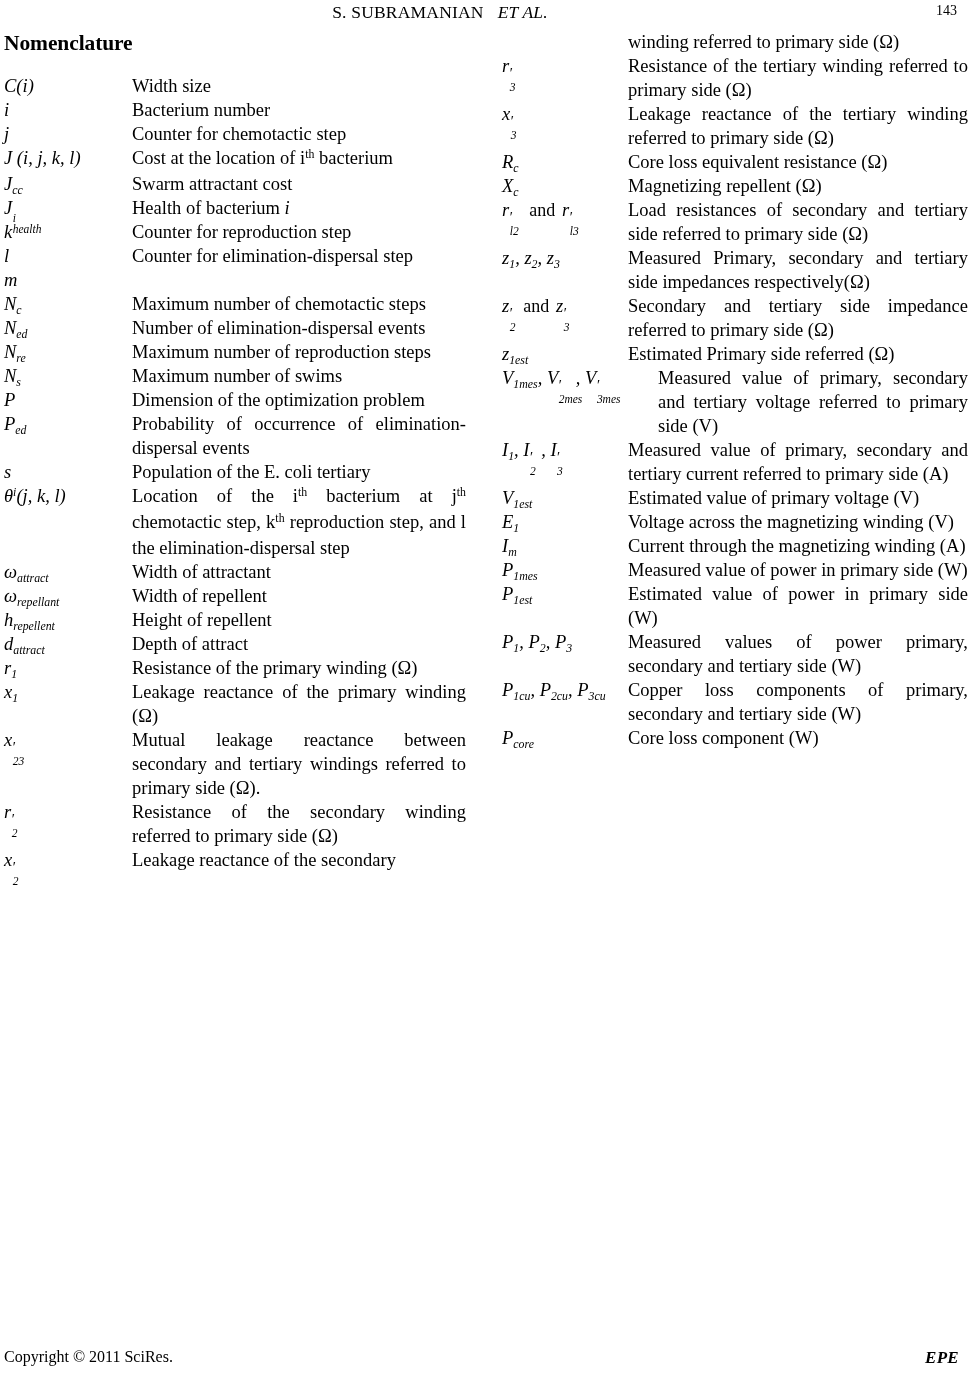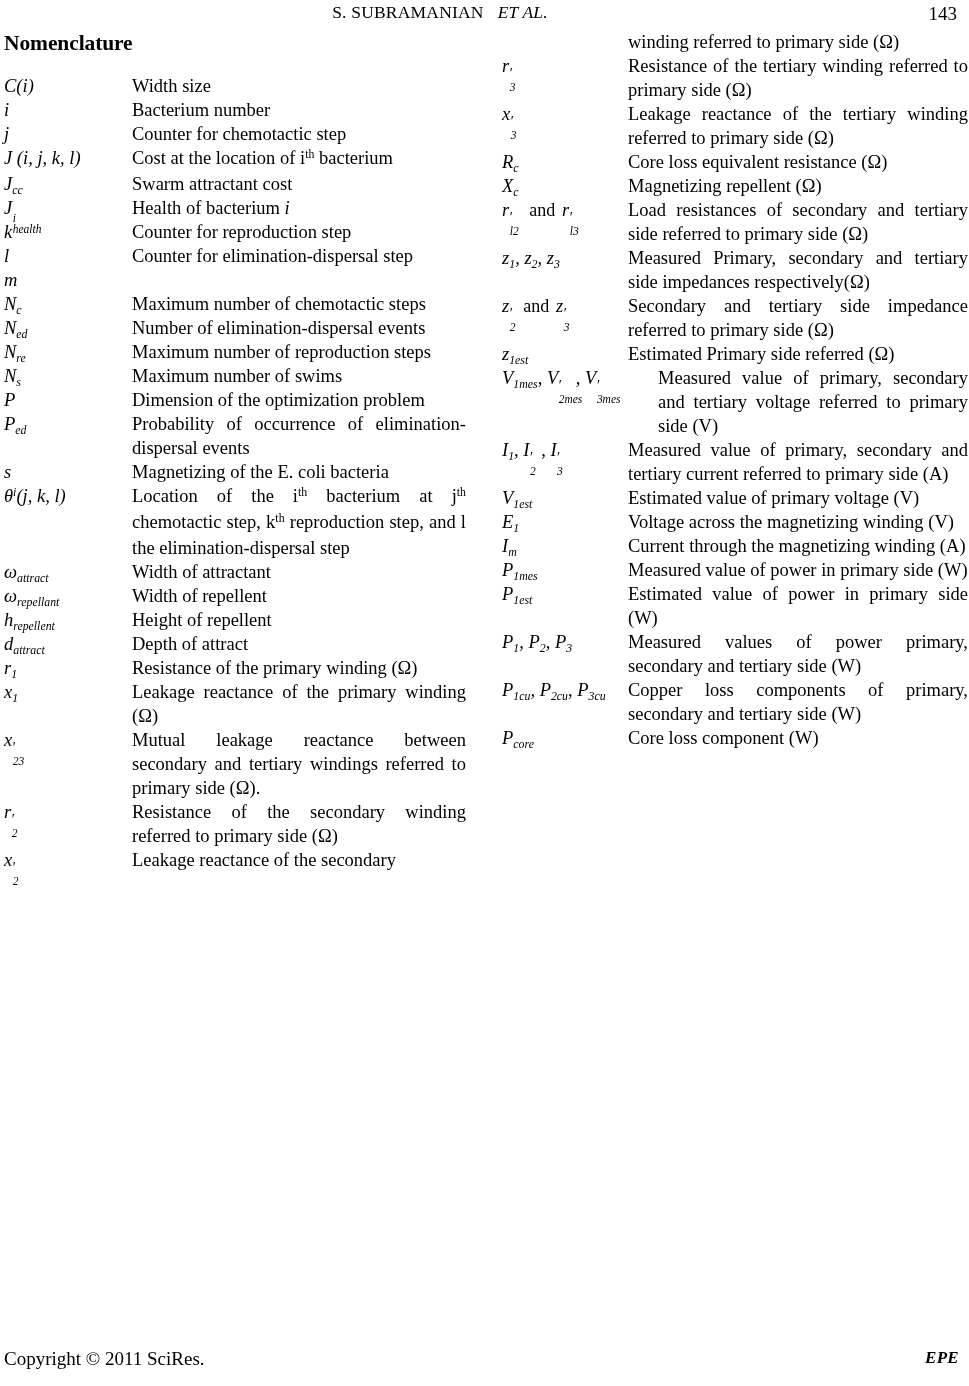--- a/index.html
+++ b/index.html
@@ -38,21 +38,21 @@
     white-space: nowrap;
   }
   .rh-title .et-al {
     font-style: italic;
     margin-left: 14px;
   }
   .page-number {
     position: absolute;
     right: 12px;
     top: 1px;
-    font-size: 19px;
+    font-size: 14px;
     text-align: center;
   }
 
   
   .columns {
     position: absolute;
     top: 30px;
     left: 0;
     width: 969px;
   }
@@ -156,21 +156,21 @@
     position: absolute;
     left: 4px;
     right: 10px;
     bottom: 14px;
     height: 24px;
   }
   .footer .copyright {
     position: absolute;
     left: 0;
     top: 0;
-    font-size: 19px;
+    font-size: 16px;
   }
   .footer .journal {
     position: absolute;
     right: 0;
     top: 0;
     font-size: 17px;
     font-weight: bold;
     font-style: italic;
     letter-spacing: 0.3px;
   }
@@ -246,21 +246,21 @@
           <div class="entry">
             <span class="sym">P</span>
             <span class="desc">Dimension of the optimization problem</span>
           </div>
           <div class="entry">
             <span class="sym">P<sub>ed</sub></span>
             <span class="desc">Probability of occurrence of elimination-dispersal events</span>
           </div>
           <div class="entry">
             <span class="sym">s</span>
-            <span class="desc">Magnetizing of the E. coli bacteria</span>
+            <span class="desc">Population of the E. coli tertiary</span>
           </div>
           <div class="entry">
             <span class="sym">θ<sup>i</sup>(j, k, l)</span>
             <span class="desc">Location of the i<sup class="th">th</sup> bacterium at j<sup class="th">th</sup> chemotactic step, k<sup class="th">th</sup> reproduction step, and l the elimination-dispersal step</span>
           </div>
           <div class="entry">
             <span class="sym">ω<sub>attract</sub></span>
             <span class="desc">Width of attractant</span>
           </div>
           <div class="entry">

